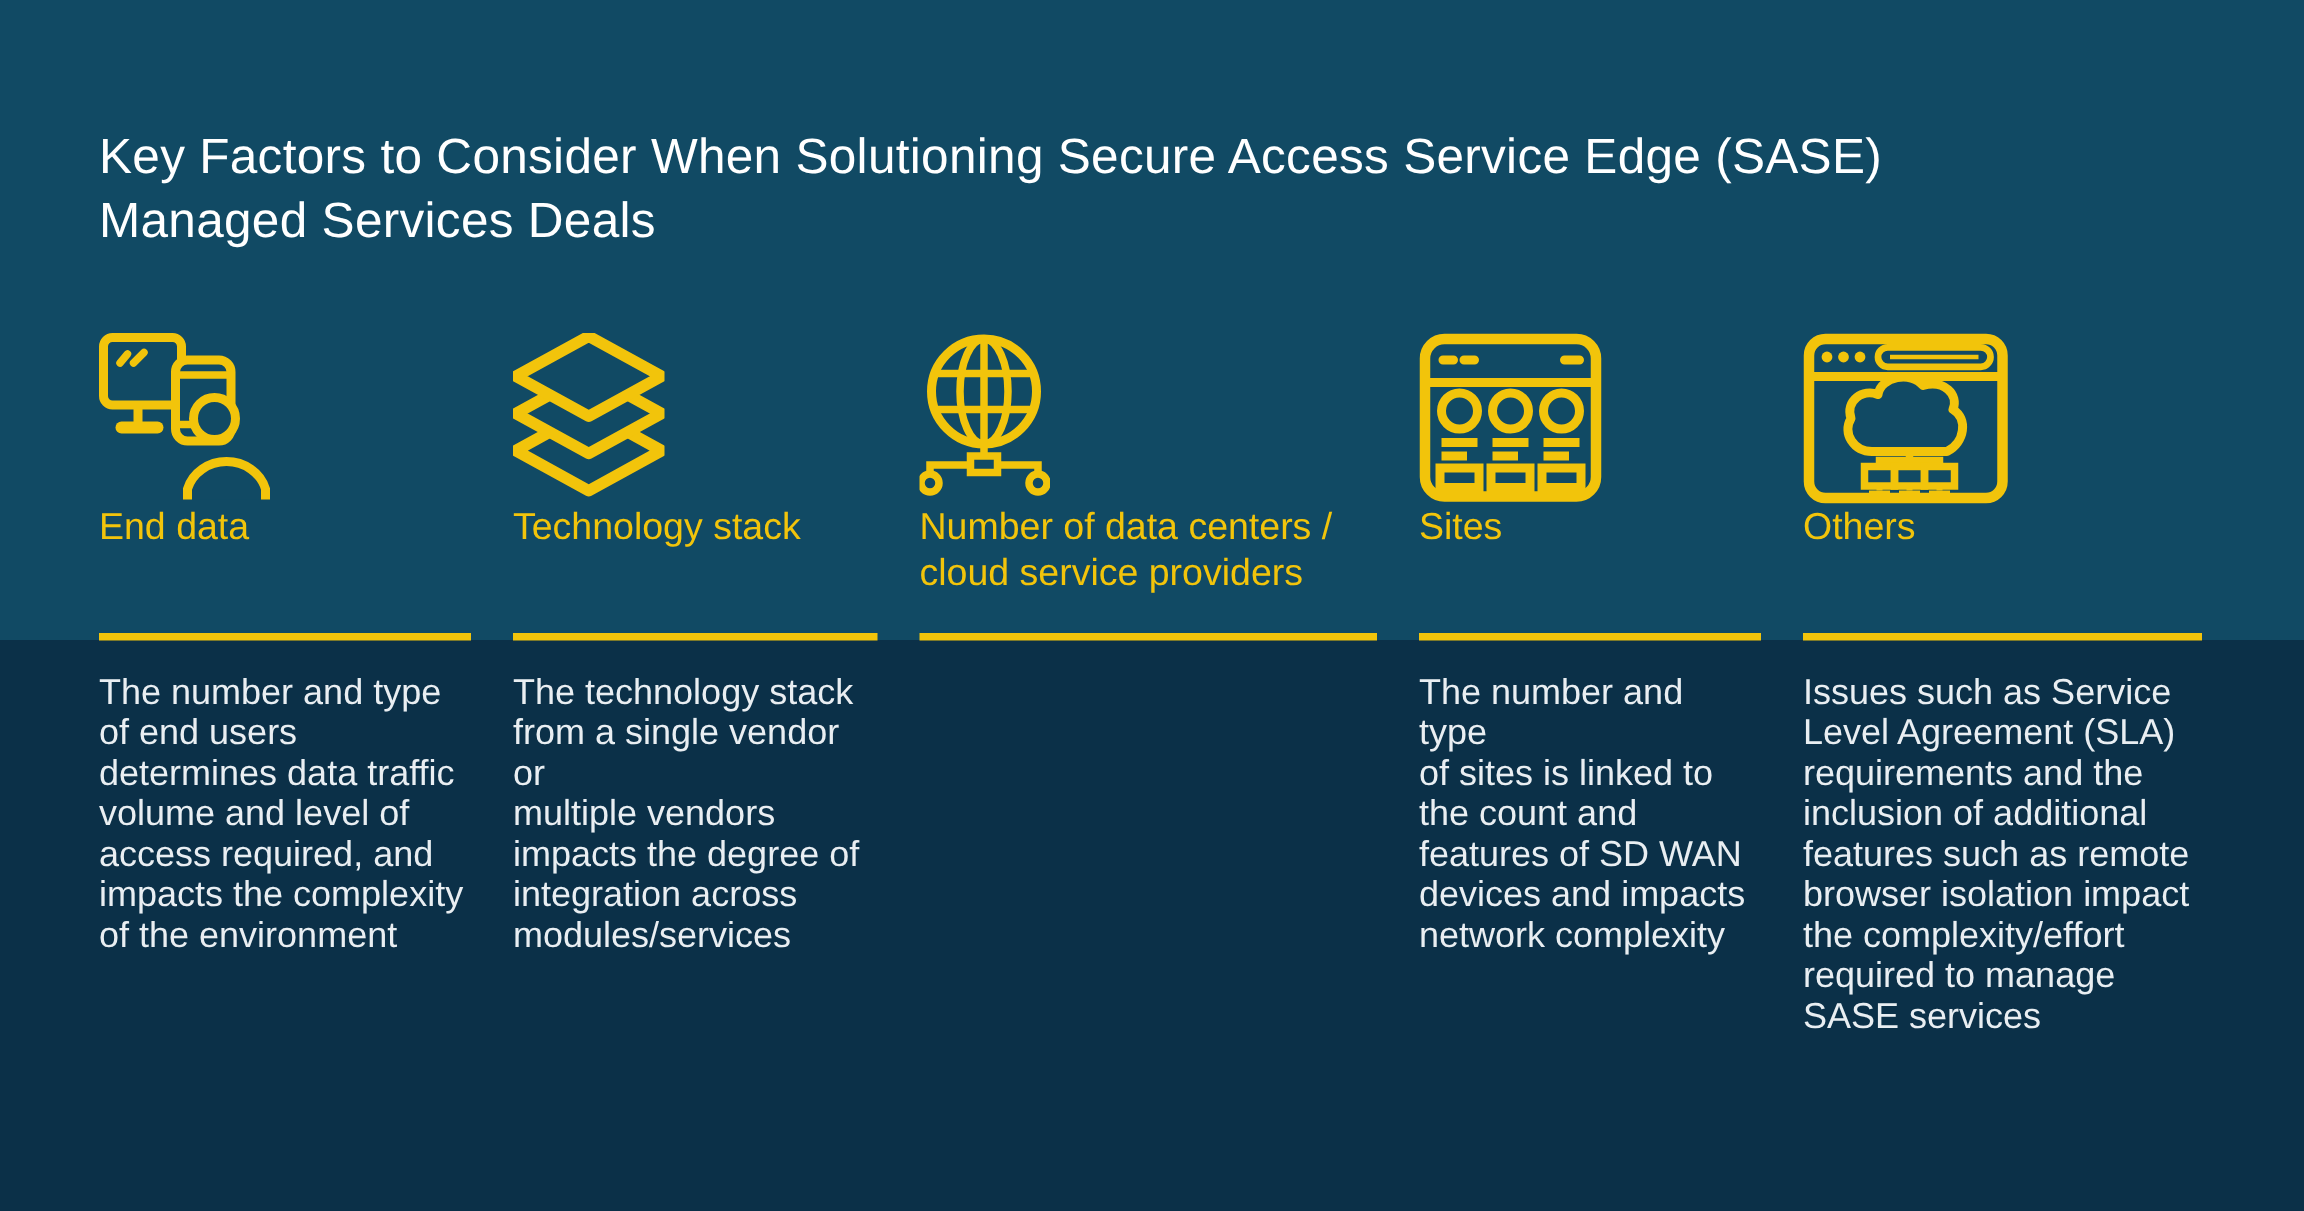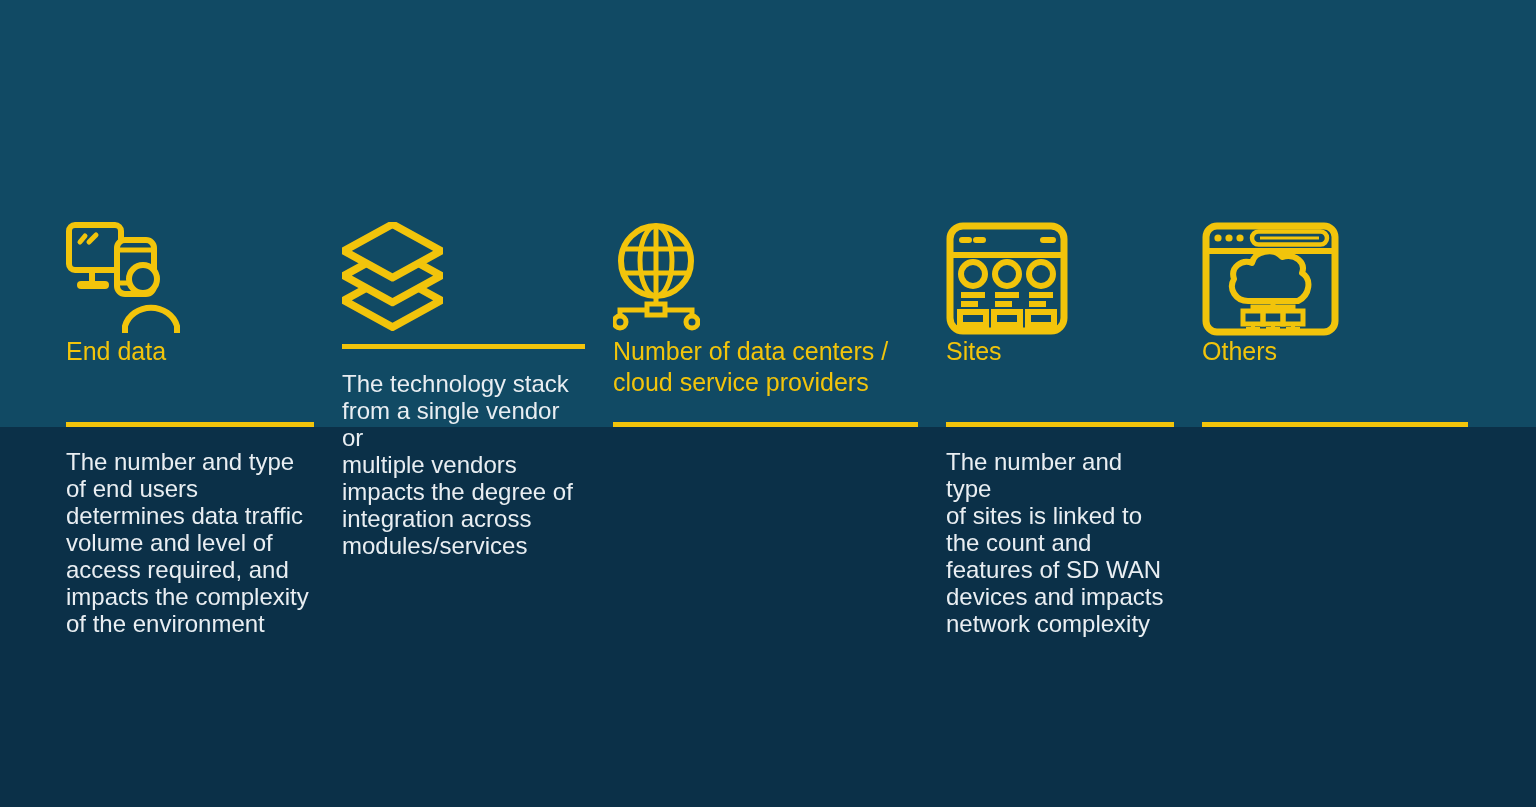--- a/index.html
+++ b/index.html
@@ -42,20 +42,22 @@
   .suffix{font-size:15px;margin-left:9px;letter-spacing:0.2px;}
   .ic{stroke:#F2C40B;fill:none;}
   .ic-bgfill{stroke:#F2C40B;fill:#114A64;}
   .ic-solid{fill:#F2C40B;stroke:none;}
 </style>
 </head>
 <body>
 
 <div class="slide">
 
+  <h1 class="title">Key Factors to Consider When Solutioning Secure Access Service Edge (SASE)
+Managed Services Deals</h1>
 
   <div class="cols">
 
     <div class="col">
       <div class="icon-box">
         <svg width="114" height="113" viewBox="0 0 114 113">
           <rect class="ic" x="3" y="3" width="52" height="45" rx="6" stroke-width="6"></rect>
           <path class="ic" d="M14,20 L19,14 M23,20 L30,13" stroke-width="5" stroke-linecap="round"></path>
           <path class="ic" d="M26,48 L26,60" stroke-width="6"></path>
           <path class="ic" d="M15,63 L39,63" stroke-width="8" stroke-linecap="round"></path>
@@ -81,20 +83,23 @@
     <div class="col">
       <div class="icon-box">
         <svg width="101" height="113" viewBox="0 0 106 118">
           <g stroke-width="8" stroke-linejoin="round">
             <polygon class="ic-bgfill" points="53,54 104,82 53,110 2,82"></polygon>
             <polygon class="ic-bgfill" points="53,28 104,56 53,84 2,56"></polygon>
             <polygon class="ic-bgfill" points="53,2 104,30 53,58 2,30"></polygon>
           </g>
         </svg>
       </div>
+      <div class="head-wrap">
+          <h2 class="heading">Technology stack</h2>
+        </div>
       <div class="rule"></div>
       <p class="body">The technology stack
 from a single vendor or
 multiple vendors
 impacts the degree of
 integration across
 modules/services</p>
     </div>
 
     <div class="col">
@@ -167,18 +172,27 @@
             <rect class="ic" x="81" y="89" width="20" height="13"></rect>
           </g>
           <path class="ic" d="M51,102 L51,105 M71,102 L71,105 M91,102 L91,105" stroke-width="4"></path>
           <path class="ic" d="M44,107 L58,107 M64,107 L78,107 M84,107 L98,107" stroke-width="4"></path>
         </svg>
       </div>
       <div class="head-wrap">
           <h2 class="heading">Others</h2>
         </div>
       <div class="rule"></div>
+      <p class="body">Issues such as Service
+Level Agreement (SLA)
+requirements and the
+inclusion of additional
+features such as remote
+browser isolation impact
+the complexity/effort
+required to manage
+SASE services</p>
     </div>
 
   </div>
 
 
 </div>
 
 </body></html>

